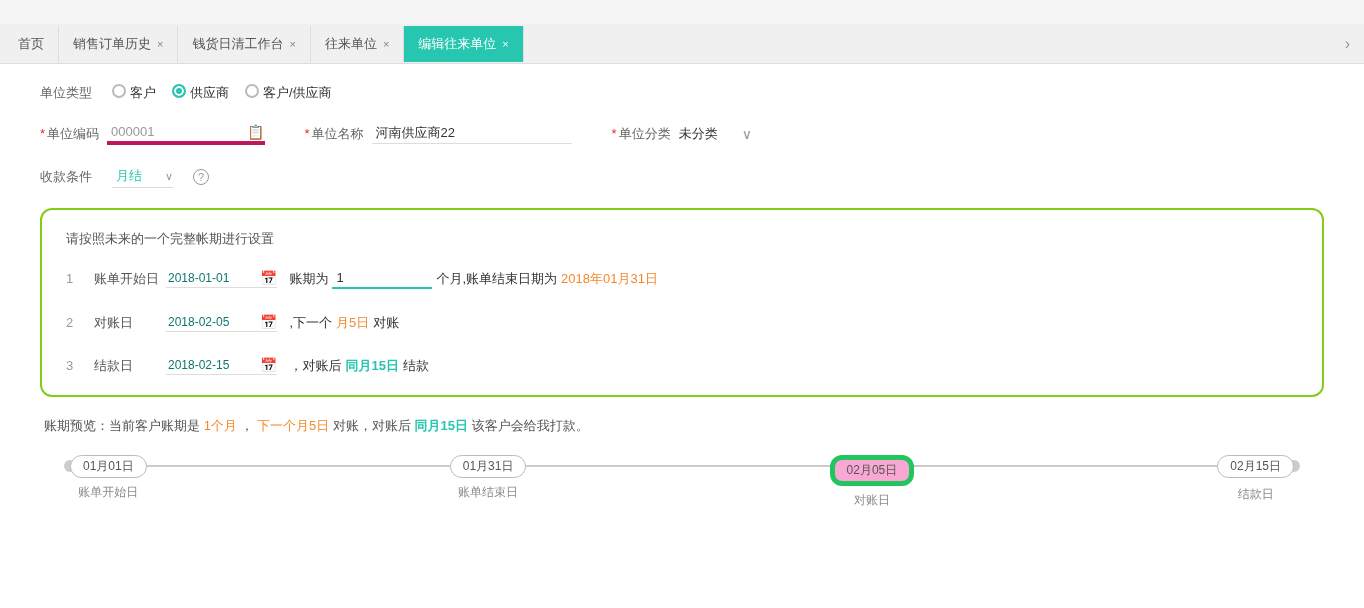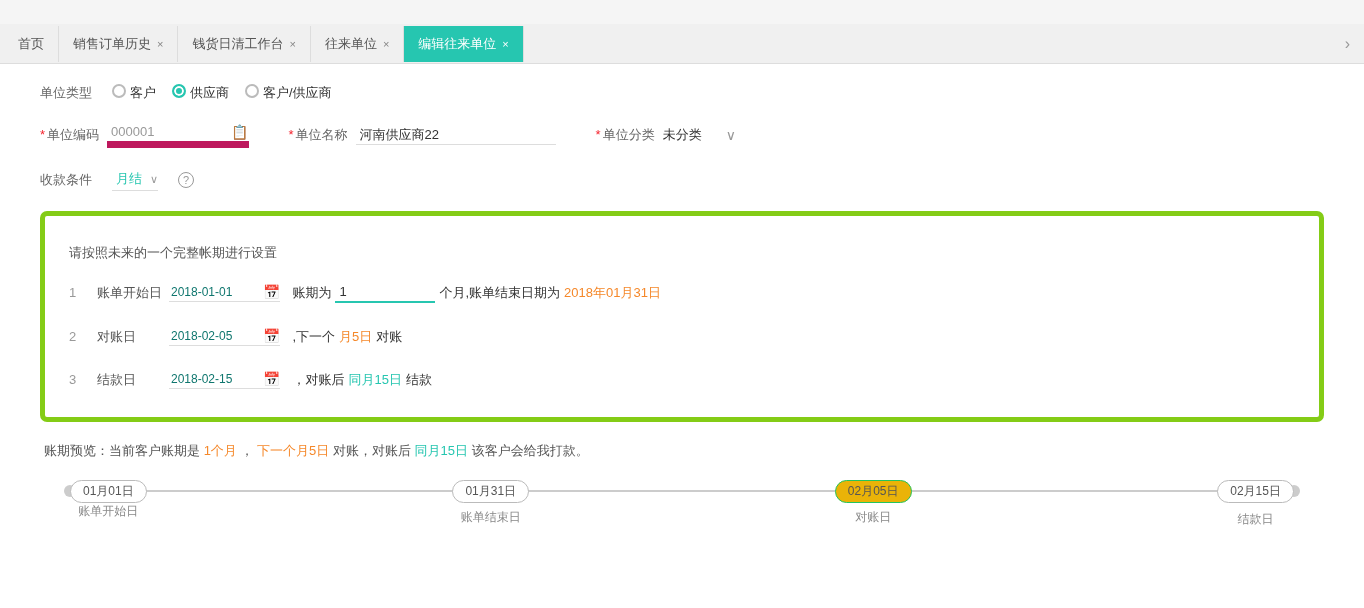--- a/index.html
+++ b/index.html
@@ -102,43 +102,43 @@
       outline: none;
       padding: 2px 4px;
       font-size: 13px;
       color: #333;
       width: 160px;
       background: transparent;
     }
     .input-with-icon {
       display: flex;
       align-items: center;
-      border-bottom: 7px solid #be185d;
-      gap: 4px;
+      border-bottom: 4px solid #be185d;
+      gap: 20px;
     }
     .input-with-icon input {
       border: none;
       outline: none;
       font-size: 13px;
       color: #999;
       width: 120px;
       background: transparent;
       padding: 2px 4px;
     }
     .calendar-icon {
       color: #999;
       font-size: 14px;
       cursor: pointer;
     }
 
     .select-field {
       display: flex;
       align-items: center;
       border-bottom: 1px solid #ddd;
-      gap: 4px;
+      gap: 19px;
       cursor: pointer;
     }
     .select-text {
       color: #26c6b0;
       font-size: 13px;
       padding: 2px 4px;
     }
     .select-arrow {
       color: #999;
       font-size: 11px;
@@ -168,23 +168,23 @@
       color: #999;
       font-size: 11px;
       display: inline-flex;
       align-items: center;
       justify-content: center;
       cursor: pointer;
     }
 
     
     .settings-box {
-      border: 5px solid #84cc16;
-      border-radius: 7px;
-      padding: 28px 24px;
+      border: 2px solid #84cc16;
+      border-radius: 12px;
+      padding: 20px 24px;
       margin-bottom: 20px;
     }
     .settings-title {
       font-size: 13px;
       color: #555;
       margin-bottom: 20px;
     }
     .settings-row {
       display: flex;
       align-items: center;
@@ -234,21 +234,21 @@
       text-align: left;
       background: transparent;
       padding: 2px 4px;
     }
     .highlight-orange {
       color: #f5882a;
       font-weight: normal;
     }
     .highlight-green {
       color: #26c6b0;
-      font-weight: normal;
+      font-weight: bold;
     }
 
     
     .preview-text {
       font-size: 13px;
       color: #555;
       margin-bottom: 20px;
       padding-left: 4px;
     }
   </style>
@@ -392,30 +392,30 @@
   </div>
 
   <div style="position:relative; padding: 0 30px; margin-top: 10px;">
 
     <div style="position:absolute; top:10px; left:30px; right:30px; height:2px; background:#ccc; z-index:0;"></div>
 
     <div style="position:absolute; top:5px; left:24px; width:12px; height:12px; border-radius:50%; background:#ccc; z-index:1;"></div>
     <div style="position:absolute; top:5px; right:24px; width:12px; height:12px; border-radius:50%; background:#ccc; z-index:1;"></div>
 
     <div style="display:flex; justify-content:space-between; align-items:flex-start; position:relative; z-index:1;">
-      <div style="display:flex;flex-direction:column;align-items:center;">
+      <div style="display:flex;flex-direction:column;align-items:center;gap:6px;">
         <div style="background:#fff;border:1px solid #bbb;border-radius:12px;padding:2px 12px;font-size:12px;color:#555;">01月01日</div>
         <div style="font-size:12px;color:#888;">账单开始日</div>
       </div>
       <div style="display:flex;flex-direction:column;align-items:center;gap:6px;">
         <div style="background:#fff;border:1px solid #bbb;border-radius:12px;padding:2px 12px;font-size:12px;color:#555;">01月31日</div>
         <div style="font-size:12px;color:#888;">账单结束日</div>
       </div>
       <div style="display:flex;flex-direction:column;align-items:center;gap:6px;">
-        <div style="background:#eab308;border:1px solid #22c55e;border-radius:12px;padding:2px 12px;font-size:12px;color:#555;">02月05日</div>
+        <div style="background:#f9a8d4;border:5px solid #22c55e;border-radius:12px;padding:2px 12px;font-size:12px;color:#555;">02月05日</div>
         <div style="font-size:12px;color:#888;">对账日</div>
       </div>
       <div style="display:flex;flex-direction:column;align-items:center;gap:8px;">
         <div style="background:#fff;border:1px solid #bbb;border-radius:12px;padding:2px 12px;font-size:12px;color:#555;">02月15日</div>
         <div style="font-size:12px;color:#888;">结款日</div>
       </div>
     </div>
   </div>
 
 </div>

